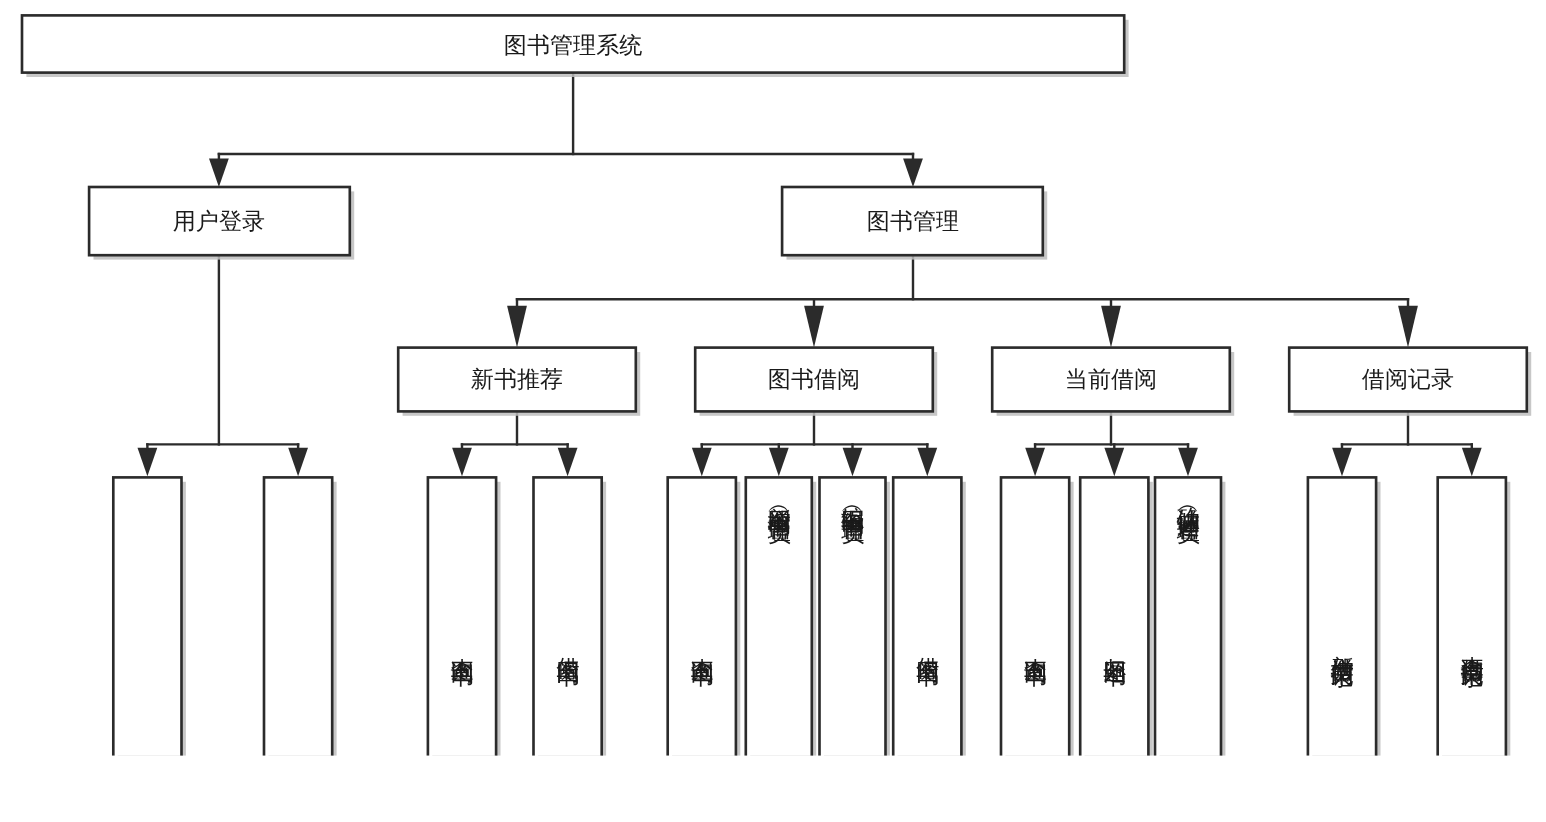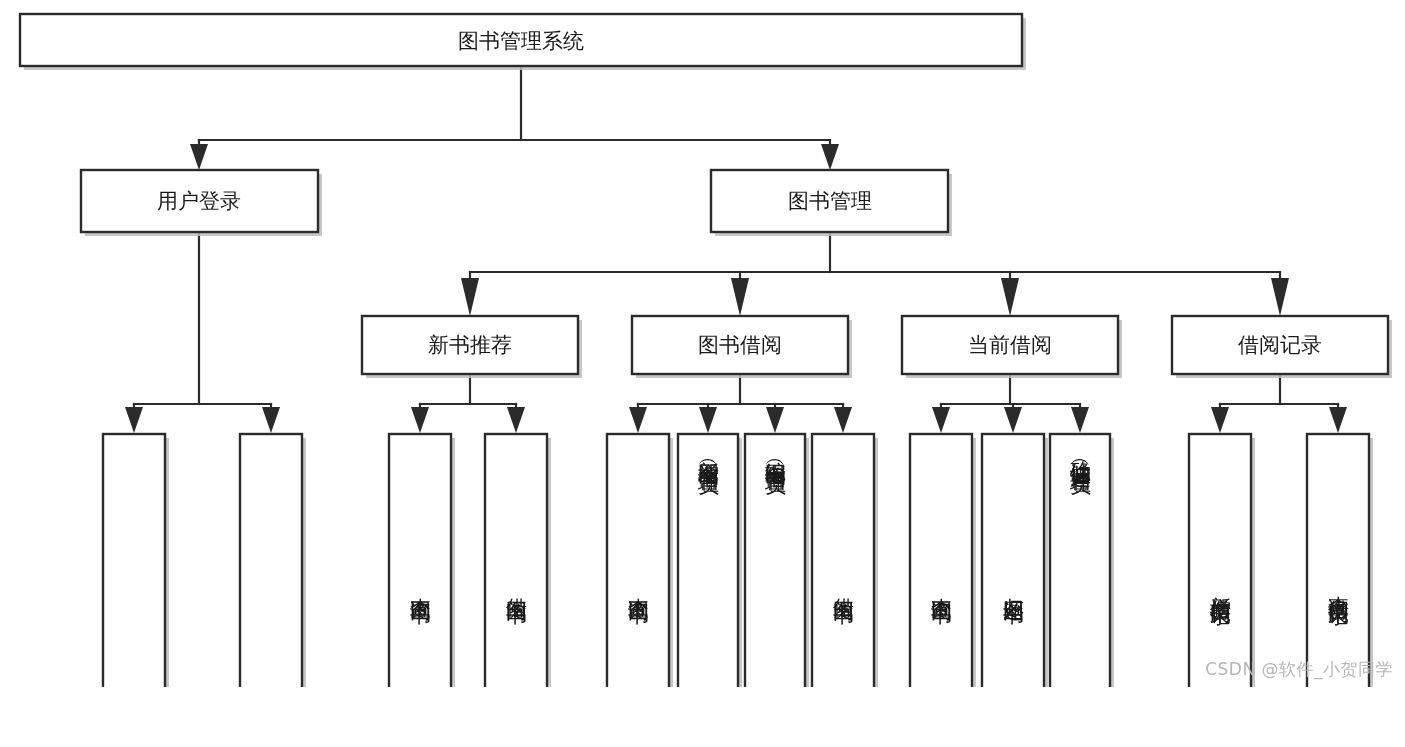--- a/index.html
+++ b/index.html
@@ -270,15 +270,14 @@
   <div class="leaf-label-box" style="left:1050px; top:434px; width:60px; height:301px; align-items:flex-start; padding-top:10px; box-sizing:border-box;">
     <span class="leaf-label-text">确认归还（管理员）</span>
   </div>
   <div class="leaf-label-box" style="left:1189px; top:434px; width:62px; height:301px;">
     <span class="leaf-label-text">新增借阅记录</span>
   </div>
   <div class="leaf-label-box" style="left:1307px; top:434px; width:62px; height:301px;">
     <span class="leaf-label-text">查询借阅记录</span>
   </div>
 
-  <div class="watermark">CSDN @软件_小贺同学</div>
 
 </div>
 
 </body></html>

